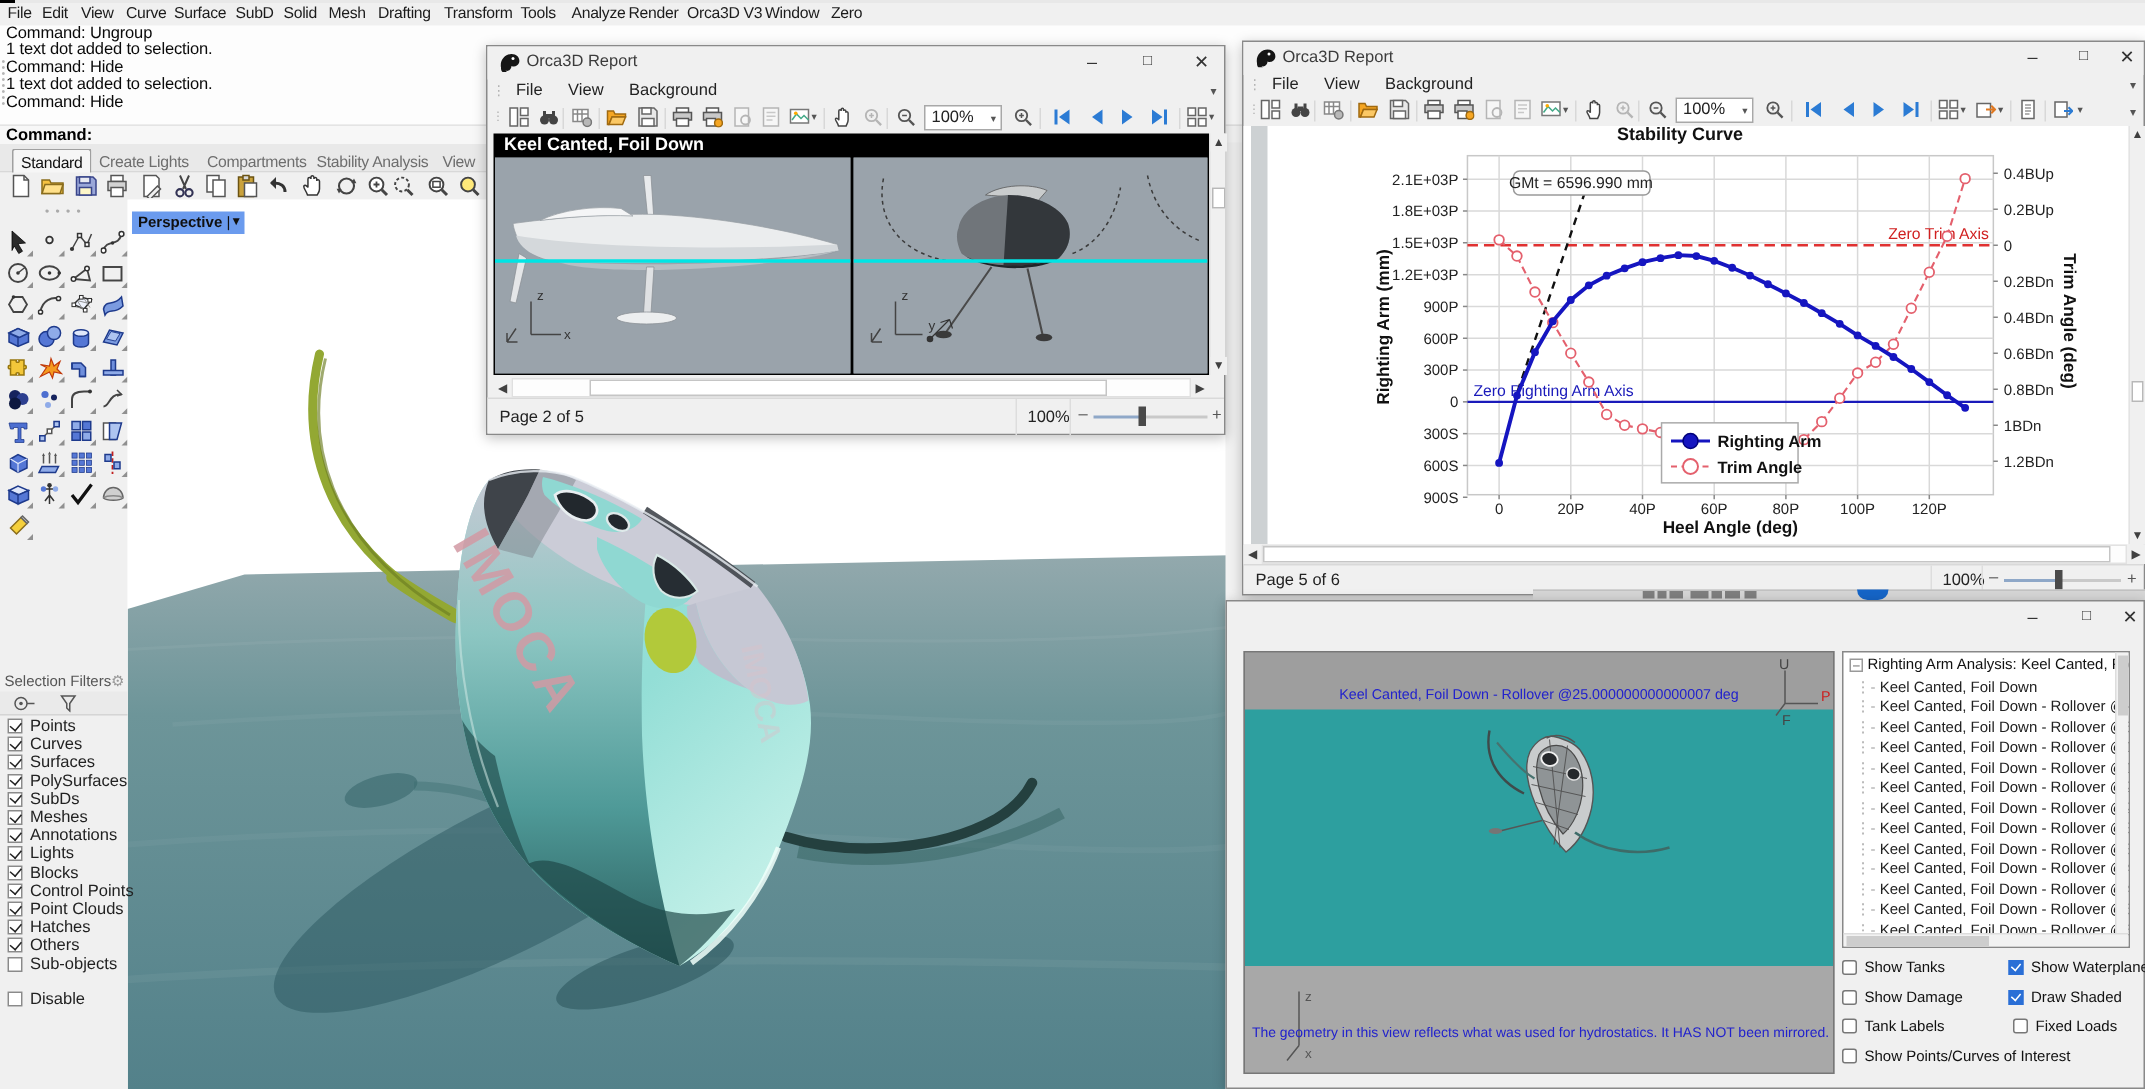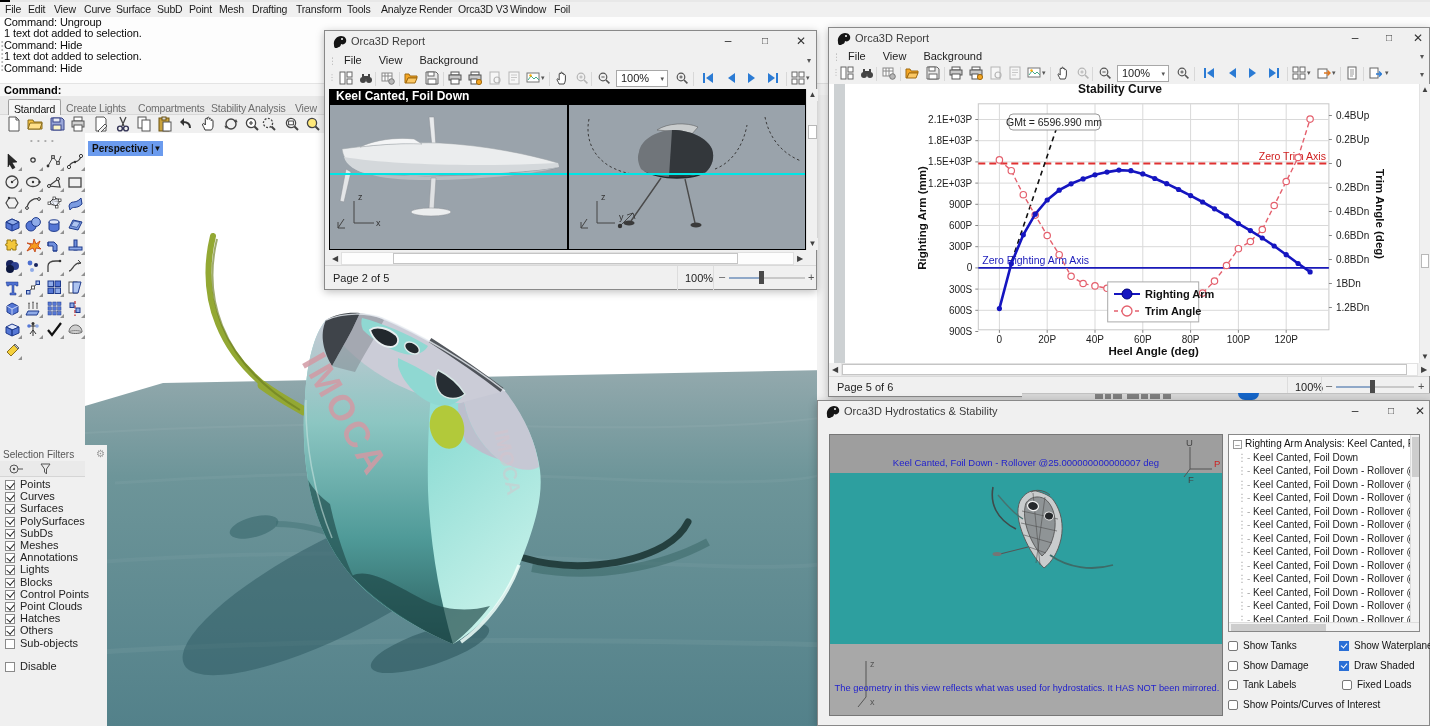--- a/index.html
+++ b/index.html
@@ -9,21 +9,21 @@
 #cmdhist{left:0;top:17px;width:1430px;height:66px;background:#fdfdfd;overflow:hidden;font-size:11px;letter-spacing:-0.1px;color:#0a0a0a;line-height:11.4px;padding-left:4px}
 #cmdprompt{left:0;top:83px;width:1430px;height:13px;background:#f7f7f7;font-size:11px;color:#000;font-weight:bold;padding-left:4px;border-top:1px solid #e4e4e4}
 #tabs{left:0;top:96px;width:1430px;height:19px;background:#e9e9e9;font-size:11px;color:#6e6e6e;border-bottom:1px solid #d8d8d8}
 #tabs .tab{position:absolute;top:3px;height:17px;padding:2.5px 5px 0 5px;font-size:10.5px;letter-spacing:-0.2px}
 #tabs .active{background:#f6f6f6;border:1px solid #a0a0a0;border-bottom:none;border-radius:2px 2px 0 0;color:#111}
 #toolbar{left:0;top:115px;width:1430px;height:18px;background:#f0f0f0}
 #palette{left:0;top:133px;width:85px;height:593px;background:#f0f0f0}
 .dots{position:absolute;left:30px;top:3px;color:#aaa;font-size:8px;letter-spacing:1px}
 .pic{position:absolute;width:19px;height:19px}
 .fly{position:absolute;right:1px;bottom:1px;width:0;height:0;border-left:4px solid transparent;border-bottom:4px solid #909090}
-#selfil{left:0;top:445px;width:107px;height:281px;background:#f0f0f0;font-size:11px;color:#333}
+#selfil{left:0;top:445px;width:85px;height:281px;background:#f0f0f0;font-size:11px;color:#333}
 .cbrow{position:absolute;left:5px;height:12px;font-size:11px;color:#222;white-space:nowrap}
 .cb{display:inline-block;width:10px;height:10px;background:#fff;border:1px solid #8a8a8a;vertical-align:-2px;margin-right:5px;position:relative}
 .cb.on:after{content:"";position:absolute;left:1.5px;top:-0.5px;width:4px;height:6px;border:solid #222;border-width:0 1.8px 1.8px 0;transform:rotate(40deg)}
 #vp{left:85px;top:133px;width:743px;height:593px;background:#fff;overflow:hidden}
 #ptab{position:absolute;left:3px;top:8px;height:15px;background:#6b9bee;color:#101010;font-weight:bold;font-size:10px;padding:2px 2px 0 4px}
 .win{position:absolute;background:#f0f0f0;border:1px solid #898989;box-shadow:0 2px 8px rgba(0,0,0,.25)}
 .tbar{position:absolute;left:0;top:0;right:0;height:22px;background:#f0f0f0;font-size:11px;color:#3c3c3c}
 .tbar .ttl{position:absolute;left:26px;top:4px}
 .wbtn{position:absolute;top:0;width:34px;height:22px;text-align:center;color:#333;font-size:12px;line-height:20px}
 .mrow{position:absolute;font-size:11px;color:#222;white-space:nowrap}
@@ -37,30 +37,30 @@
 <div id="root">
 <div class="abs" style="left:0;top:0;width:1430px;height:2px;background:#e8e8e8"></div>
 <div class="abs" style="left:0;top:0;width:10px;height:2px;background:#000"></div>
 <div id="menubar" class="abs">
       <span style="position:absolute;left:5px;top:1px">File</span>
       <span style="position:absolute;left:28px;top:1px">Edit</span>
       <span style="position:absolute;left:54px;top:1px">View</span>
       <span style="position:absolute;left:84px;top:1px">Curve</span>
       <span style="position:absolute;left:116px;top:1px">Surface</span>
       <span style="position:absolute;left:157px;top:1px">SubD</span>
-      <span style="position:absolute;left:189px;top:1px">Point</span>
+      <span style="position:absolute;left:189px;top:1px">Solid</span>
       <span style="position:absolute;left:219px;top:1px">Mesh</span>
       <span style="position:absolute;left:252px;top:1px">Drafting</span>
       <span style="position:absolute;left:296px;top:1px">Transform</span>
       <span style="position:absolute;left:347px;top:1px">Tools</span>
       <span style="position:absolute;left:381px;top:1px">Analyze</span>
       <span style="position:absolute;left:419px;top:1px">Render</span>
       <span style="position:absolute;left:458px;top:1px">Orca3D V3</span>
       <span style="position:absolute;left:510px;top:1px">Window</span>
-      <span style="position:absolute;left:554px;top:1px">Foil</span>
+      <span style="position:absolute;left:554px;top:1px">Zero</span>
     </div>
 <div id="cmdhist" class="abs">
       <div>Command: Ungroup</div>
       <div>1 text dot added to selection.</div>
       <div>Command: Hide</div>
       <div>1 text dot added to selection.</div>
       <div>Command: Hide</div>
     </div>
 <div id="cmdprompt" class="abs">Command:</div>
     <div class="abs" style="left:1px;top:40px;width:3px;height:40px;color:#b5b5b5;font-size:7px;line-height:4px;overflow:hidden">•<br>•<br>•<br>•<br>•<br>•<br>•<br>•</div>
@@ -894,27 +894,20 @@
         <rect x="10" y="0" width="6" height="5"></rect>
         <rect x="18" y="0" width="9" height="5"></rect>
         <rect x="32" y="0" width="12" height="5"></rect>
         <rect x="46" y="0" width="7" height="5"></rect>
         <rect x="55" y="0" width="10" height="5"></rect>
         <rect x="68" y="0" width="8" height="5"></rect>
       </g>
     </svg>
 <div class="abs" style="left:1238px;top:393px;width:21px;height:7px;background:#1565c8;border-radius:0 0 10px 10px"></div>
 <div class="win" style="left:817px;top:400px;width:613px;height:326px">
-      <div class="tbar">
-        <svg style="position:absolute;left:7px;top:4px" width="15" height="13" viewBox="0 0 15 13">
-          <path d="M2 10C1 5 5 1 9 1c4 0 6 3 5 6-1 2-3 3-5 2 0 2-2 4-4 3l1 1H3c-1-1-1-2-1-3z" fill="#151515"></path>
-          <circle cx="10" cy="4" r="1" fill="#fff"></circle>
-        </svg>
-        <span class="ttl">Orca3D Hydrostatics &amp; Stability</span>
-      </div>
       <div class="wbtn" style="left:520px">–</div>
       <div class="wbtn" style="left:556px;font-size:10px">□</div>
       <div class="wbtn" style="left:592px;width:20px">✕</div>
       <div class="abs" style="left:11px;top:33px;width:394px;height:282px;background:#9e9e9e;border:1px solid #777;overflow:hidden"><svg width="392" height="280" viewBox="0 0 392 280">
 <rect width="392" height="280" fill="#9e9e9e"></rect>
 <rect x="0" y="38" width="392" height="171" fill="#2d9f9f"></rect>
 <rect x="0" y="209" width="392" height="71" fill="#a8a8a8"></rect>
 <text x="196" y="31" font-size="9.5" fill="#2222cc" text-anchor="middle">Keel Canted, Foil Down - Rollover @25.000000000000007 deg</text>
 
 <g>

